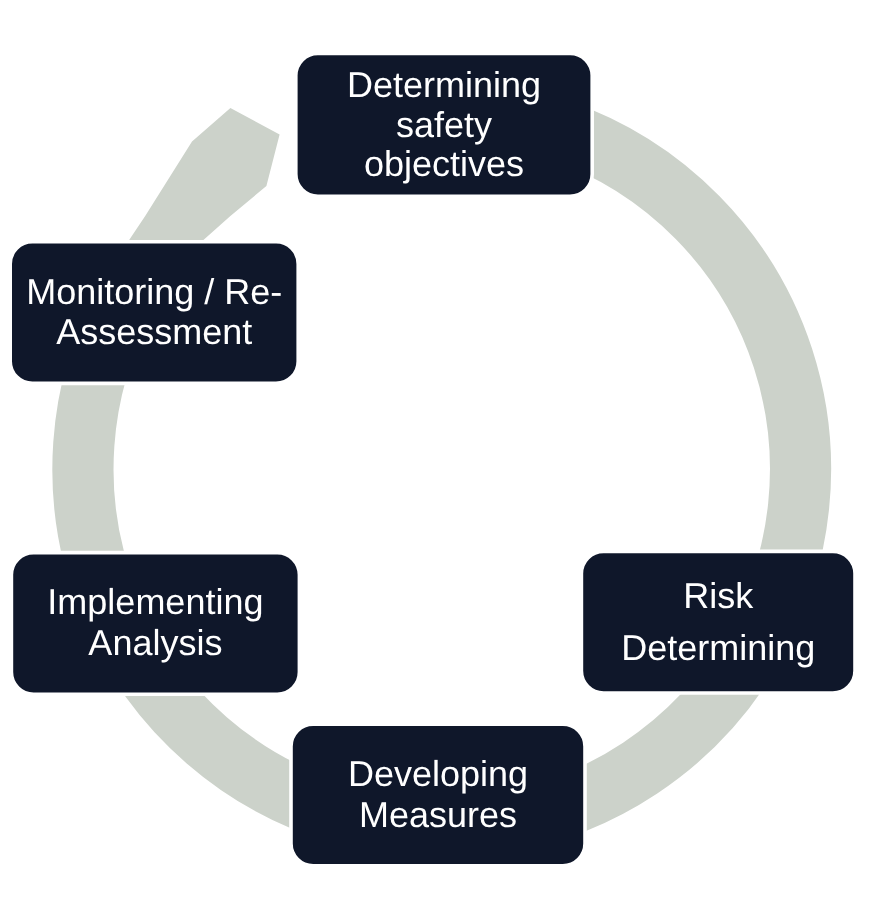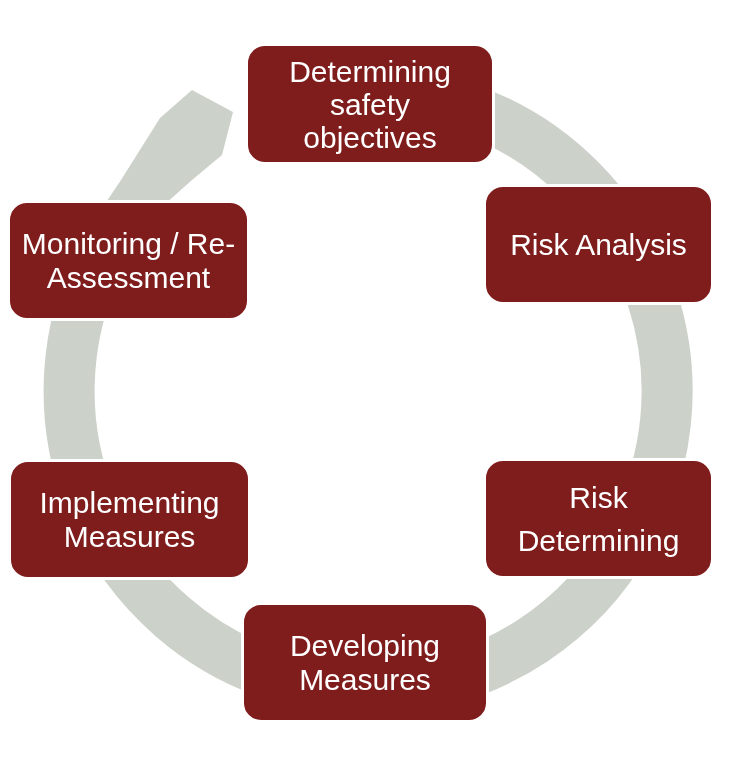--- a/index.html
+++ b/index.html
@@ -13,21 +13,21 @@
   }
   .ring-svg {
     position: absolute;
     left: 0; top: 0;
     width: 737px; height: 768px;
     z-index: 1;
   }
   .node {
     position: absolute;
     box-sizing: border-box;
-    background: #7f1d1d;
+    background: #0f172a;
     border: 3px solid #ffffff;
     border-radius: 20px;
     display: flex;
     align-items: center;
     justify-content: center;
     color: #ffffff;
     font-size: 30px;
     z-index: 2;
   }
   .node-label {
@@ -56,37 +56,34 @@
 
     <polygon points="81.5,239 121,180 160,118 192,90 233,112 222,155 192,180 155,213 126.5,263" fill="#ccd2ca"></polygon>
   </svg>
 
   <div class="node node--top">
     <span class="node-label">Determining
 safety
 objectives</span>
   </div>
 
-  <div class="node node--risk-analysis">
-    <span class="node-label">Risk Analysis</span>
-  </div>
 
   <div class="node node--risk-assessment">
     <span class="node-label">Risk
 Determining</span>
   </div>
 
   <div class="node node--developing">
     <span class="node-label">Developing
 Measures</span>
   </div>
 
   <div class="node node--implementing">
     <span class="node-label">Implementing
-Measures</span>
+Analysis</span>
   </div>
 
   <div class="node node--monitoring">
     <span class="node-label">Monitoring / Re-
 Assessment</span>
   </div>
 
 </div>
 
 </body></html>

